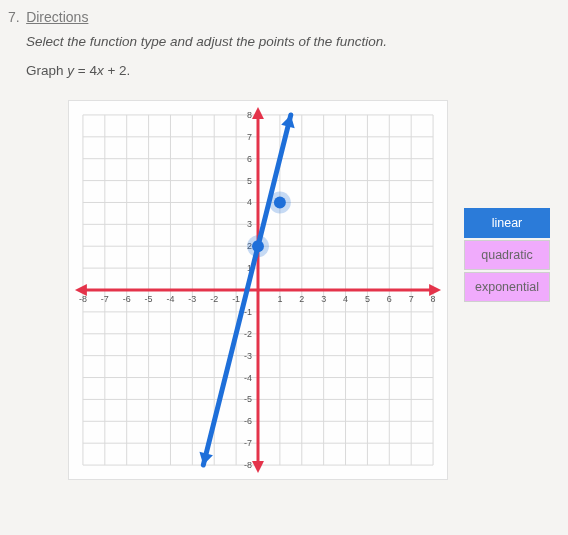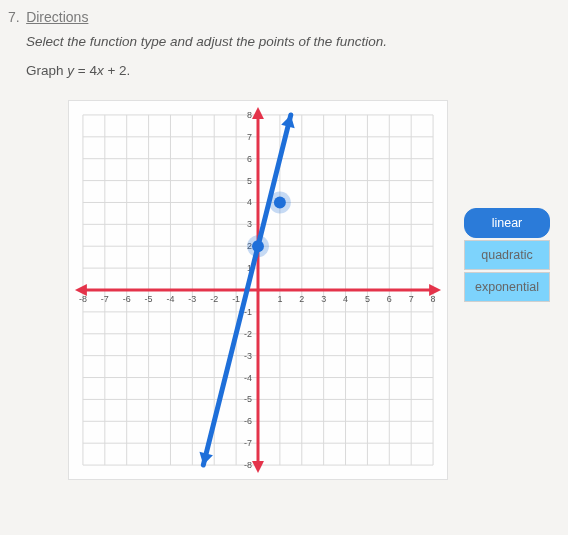--- a/index.html
+++ b/index.html
@@ -17,23 +17,23 @@
   .instruction { margin: 8px 0 0 18px; font-size: 13.5px; color: #555; font-style: italic; }
   .equation { margin: 14px 0 0 18px; font-size: 13.5px; color: #555; }
   .eq-i { font-style: italic; }
   .content-row { display: flex; align-items: flex-start; margin-top: 22px; }
   .graph-wrap { margin-left: 60px; position: relative; }
   svg.graph { display: block; background: #fefefe; border: 1px solid #e0e0e0; filter: blur(0.15px); }
   .tick-label { font-size: 9px; fill: #555; font-family: Arial; }
   .fn-buttons { margin-left: 16px; margin-top: 108px; display: flex; flex-direction: column; gap: 2px; }
   .fn-btn {
     font-size: 12.5px; padding: 7px 10px; min-width: 60px; text-align: center;
-    border: 1px solid #cfcfcf; background: #7dd3fc; color: #666;
+    border: 1px solid #cfcfcf; background: #f0abfc; color: #666;
   }
-  .fn-btn.selected { background: #2b7bd9; color: #fff; border-color: #2b7bd9; border-radius: 12px; }
+  .fn-btn.selected { background: #2b7bd9; color: #fff; border-color: #2b7bd9; }
 </style>
 </head>
 <body>
 
 <div>
   <span class="question-num">7.</span>
   <span class="directions-link">Directions</span>
 </div>
 
 <div class="instruction">Select the function type and adjust the points of the function.</div>

